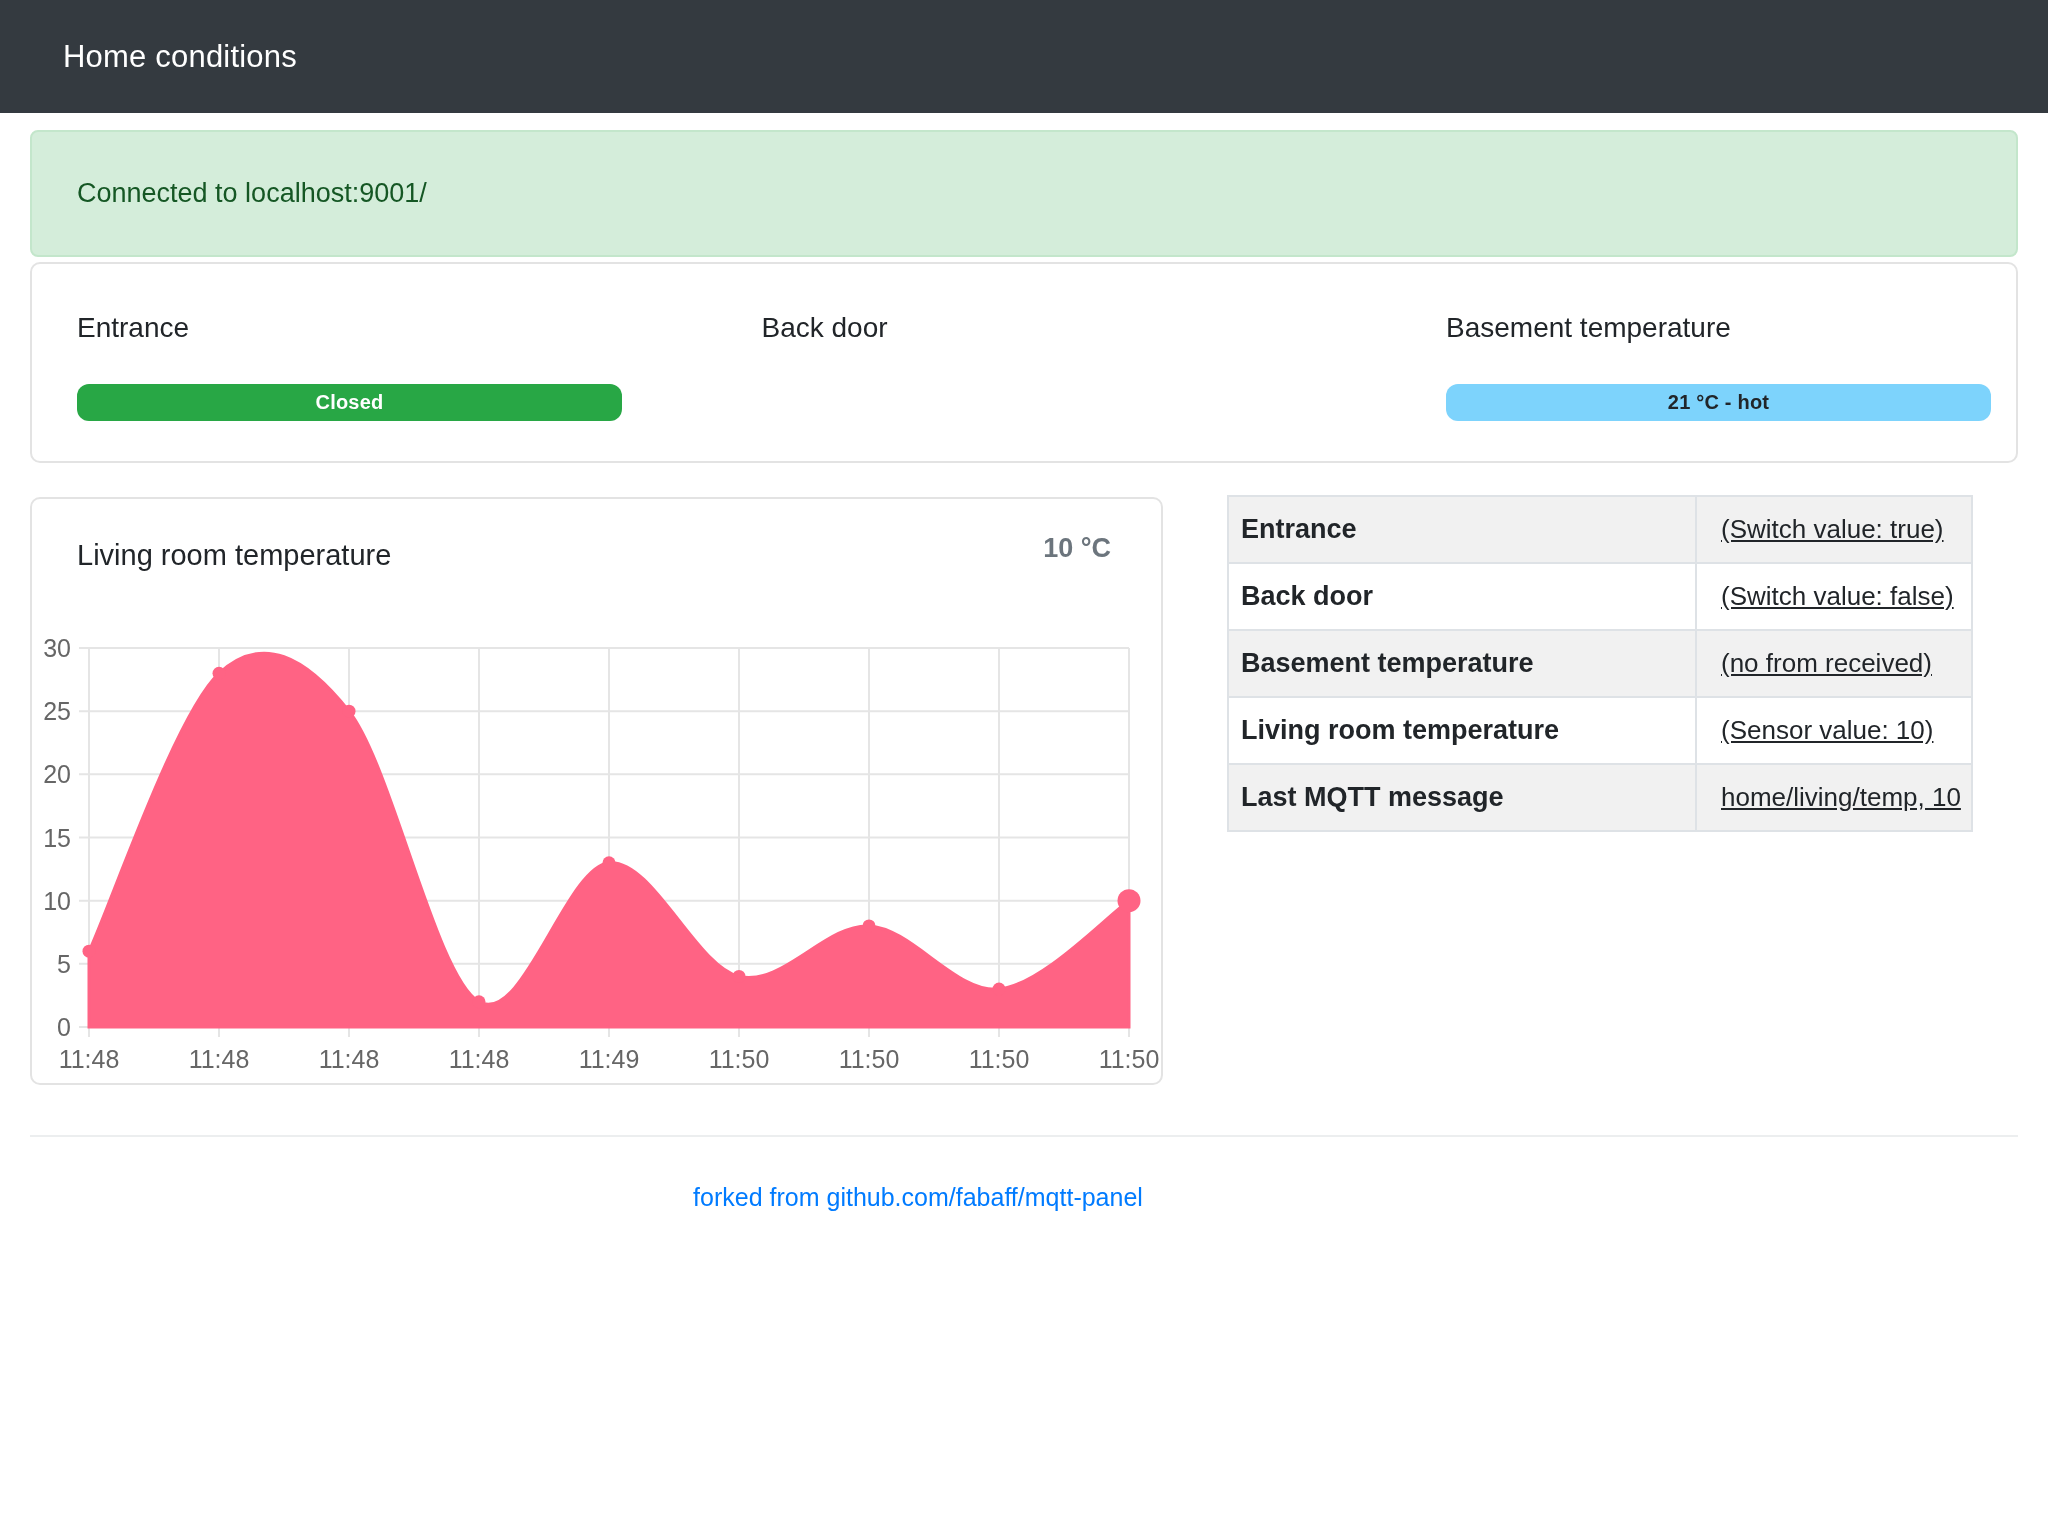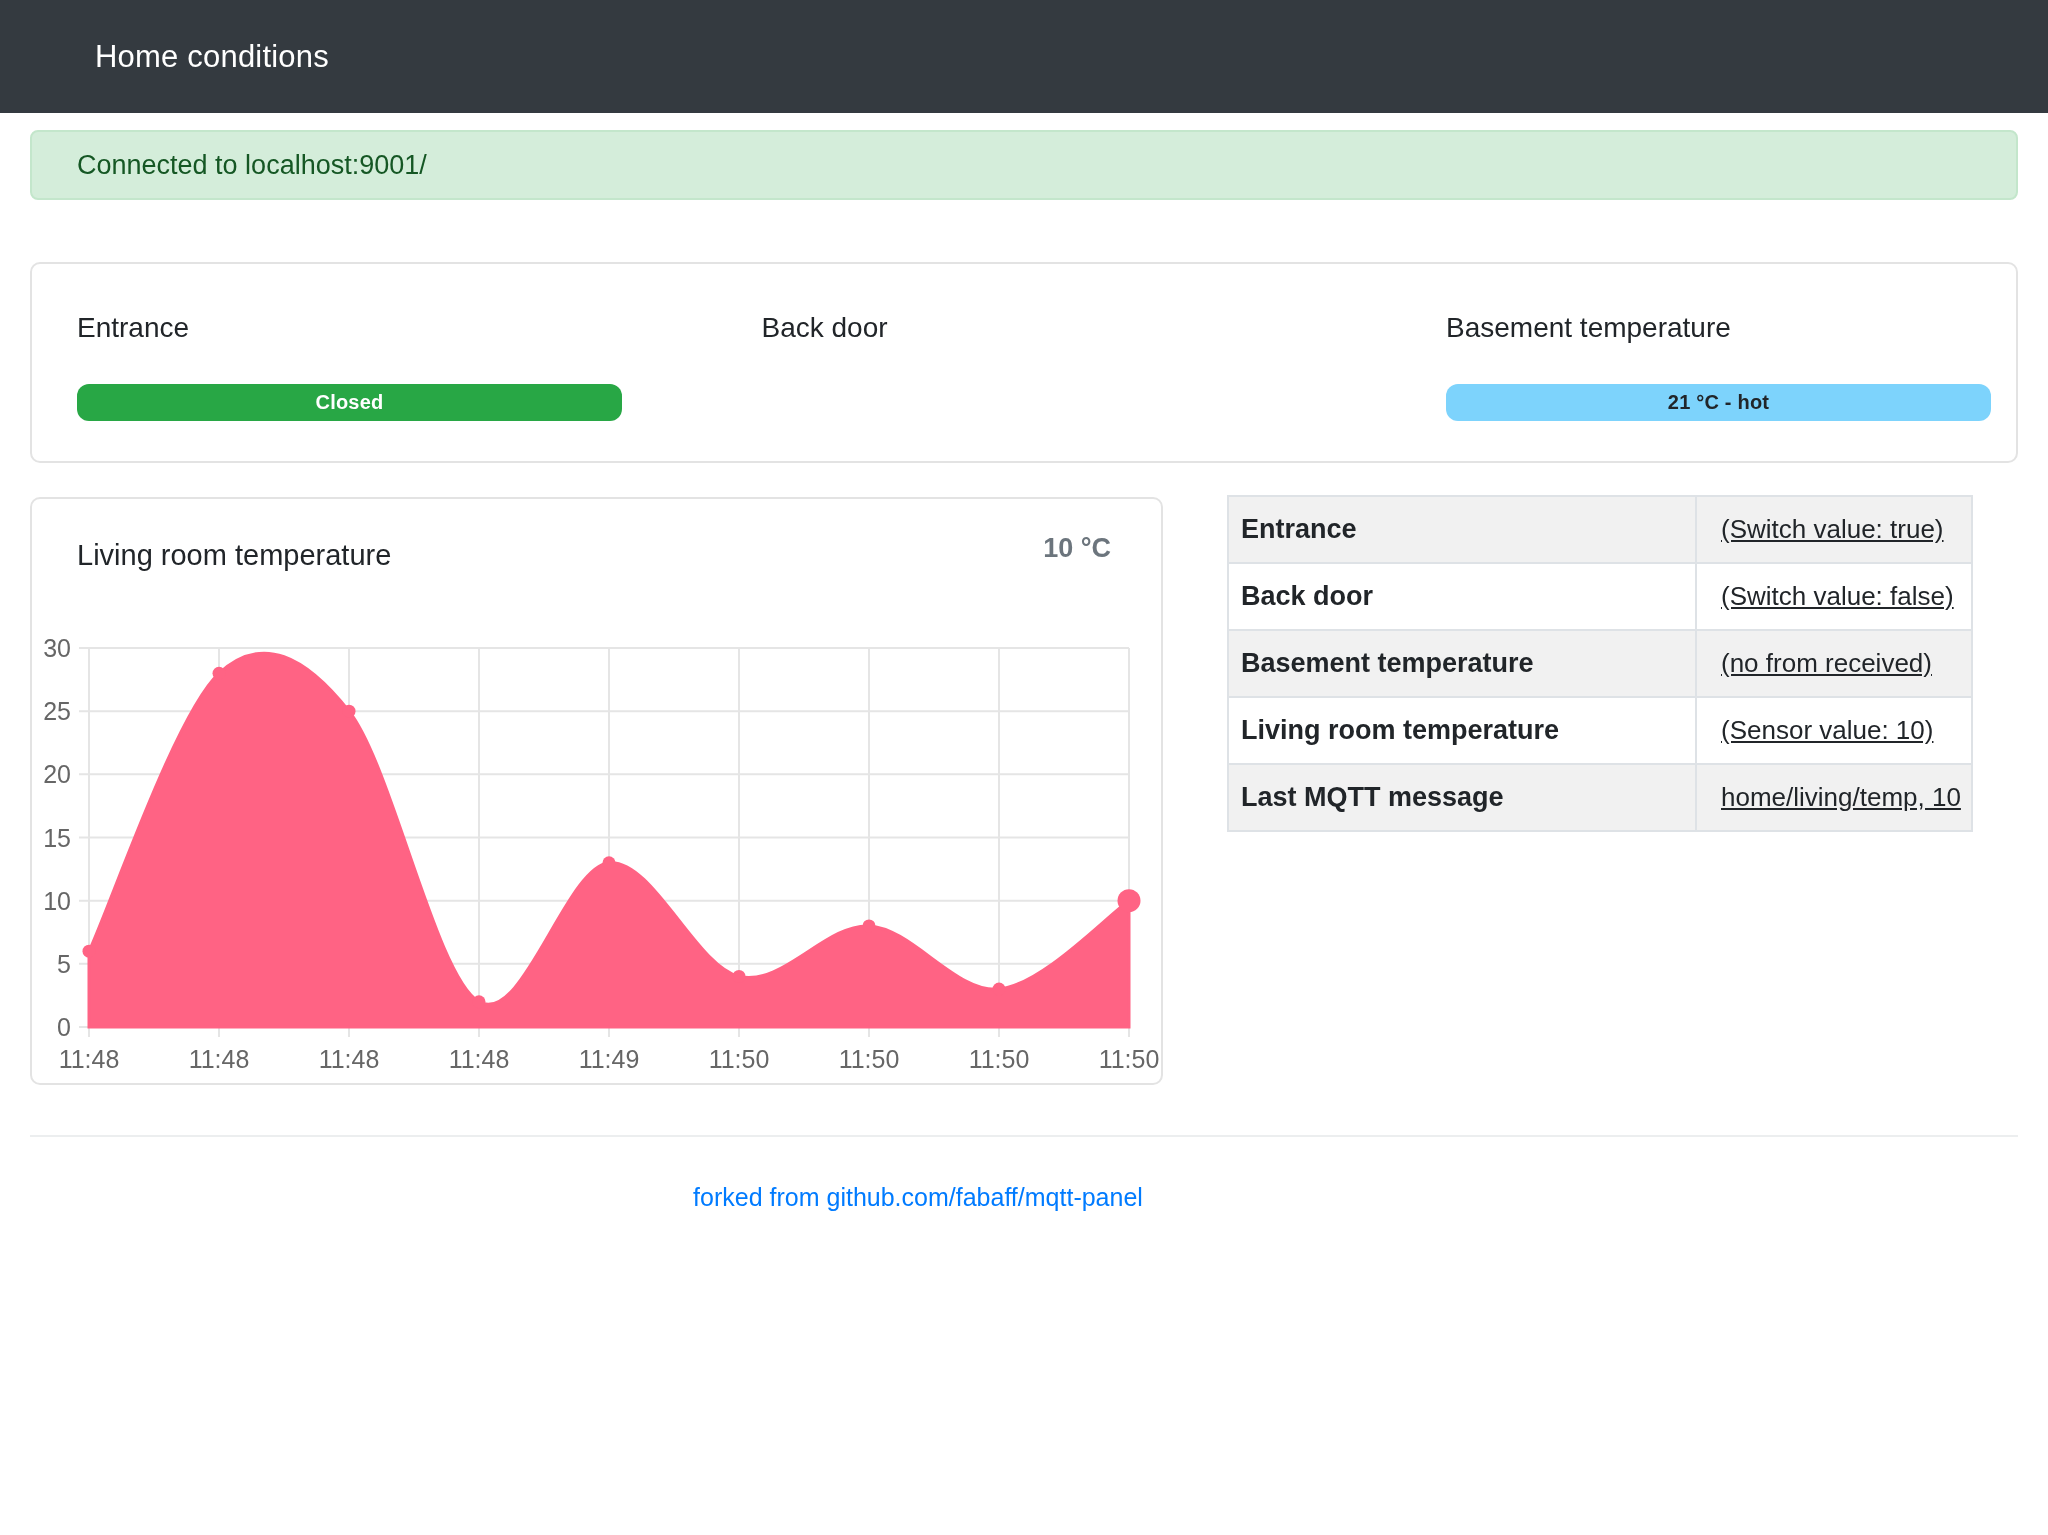--- a/index.html
+++ b/index.html
@@ -5,24 +5,24 @@
   * { box-sizing: border-box; margin: 0; padding: 0; }
   html, body { background: #ffffff; }
   body {
     width: 2048px; height: 1535px; position: relative; overflow: hidden;
     font-family: "Liberation Sans", "DejaVu Sans", sans-serif; color: #212529;
   }
   .navbar {
     position: absolute; left: 0; top: 0; width: 2048px; height: 113px;
     background: #343a40; display: flex; align-items: center; padding-left: 63px;
   }
-  .navbar .brand { color: #ffffff; font-size: 31px; font-weight: 400; letter-spacing: 0.2px; margin-left: 32px; }
+  .navbar .brand { color: #ffffff; font-size: 31px; font-weight: 400; letter-spacing: 0.2px; }
 
   .alert {
-    position: absolute; left: 30px; top: 130px; width: 1988px; height: 70px;
+    position: absolute; left: 30px; top: 130px; width: 1988px; height: 127px;
     background: #d4edda; border: 2px solid #c3e6cb; border-radius: 8px;
     display: flex; align-items: center; padding-left: 45px;
     color: #155724; font-size: 27px;
   }
 
   .panel { position: absolute; background: #ffffff; border: 2px solid #e3e3e3; border-radius: 10px; }
 
   .widgets {
     left: 30px; top: 262px; width: 1988px; height: 201px;
     display: flex; justify-content: space-between; padding: 48px 25px 0 45px;

